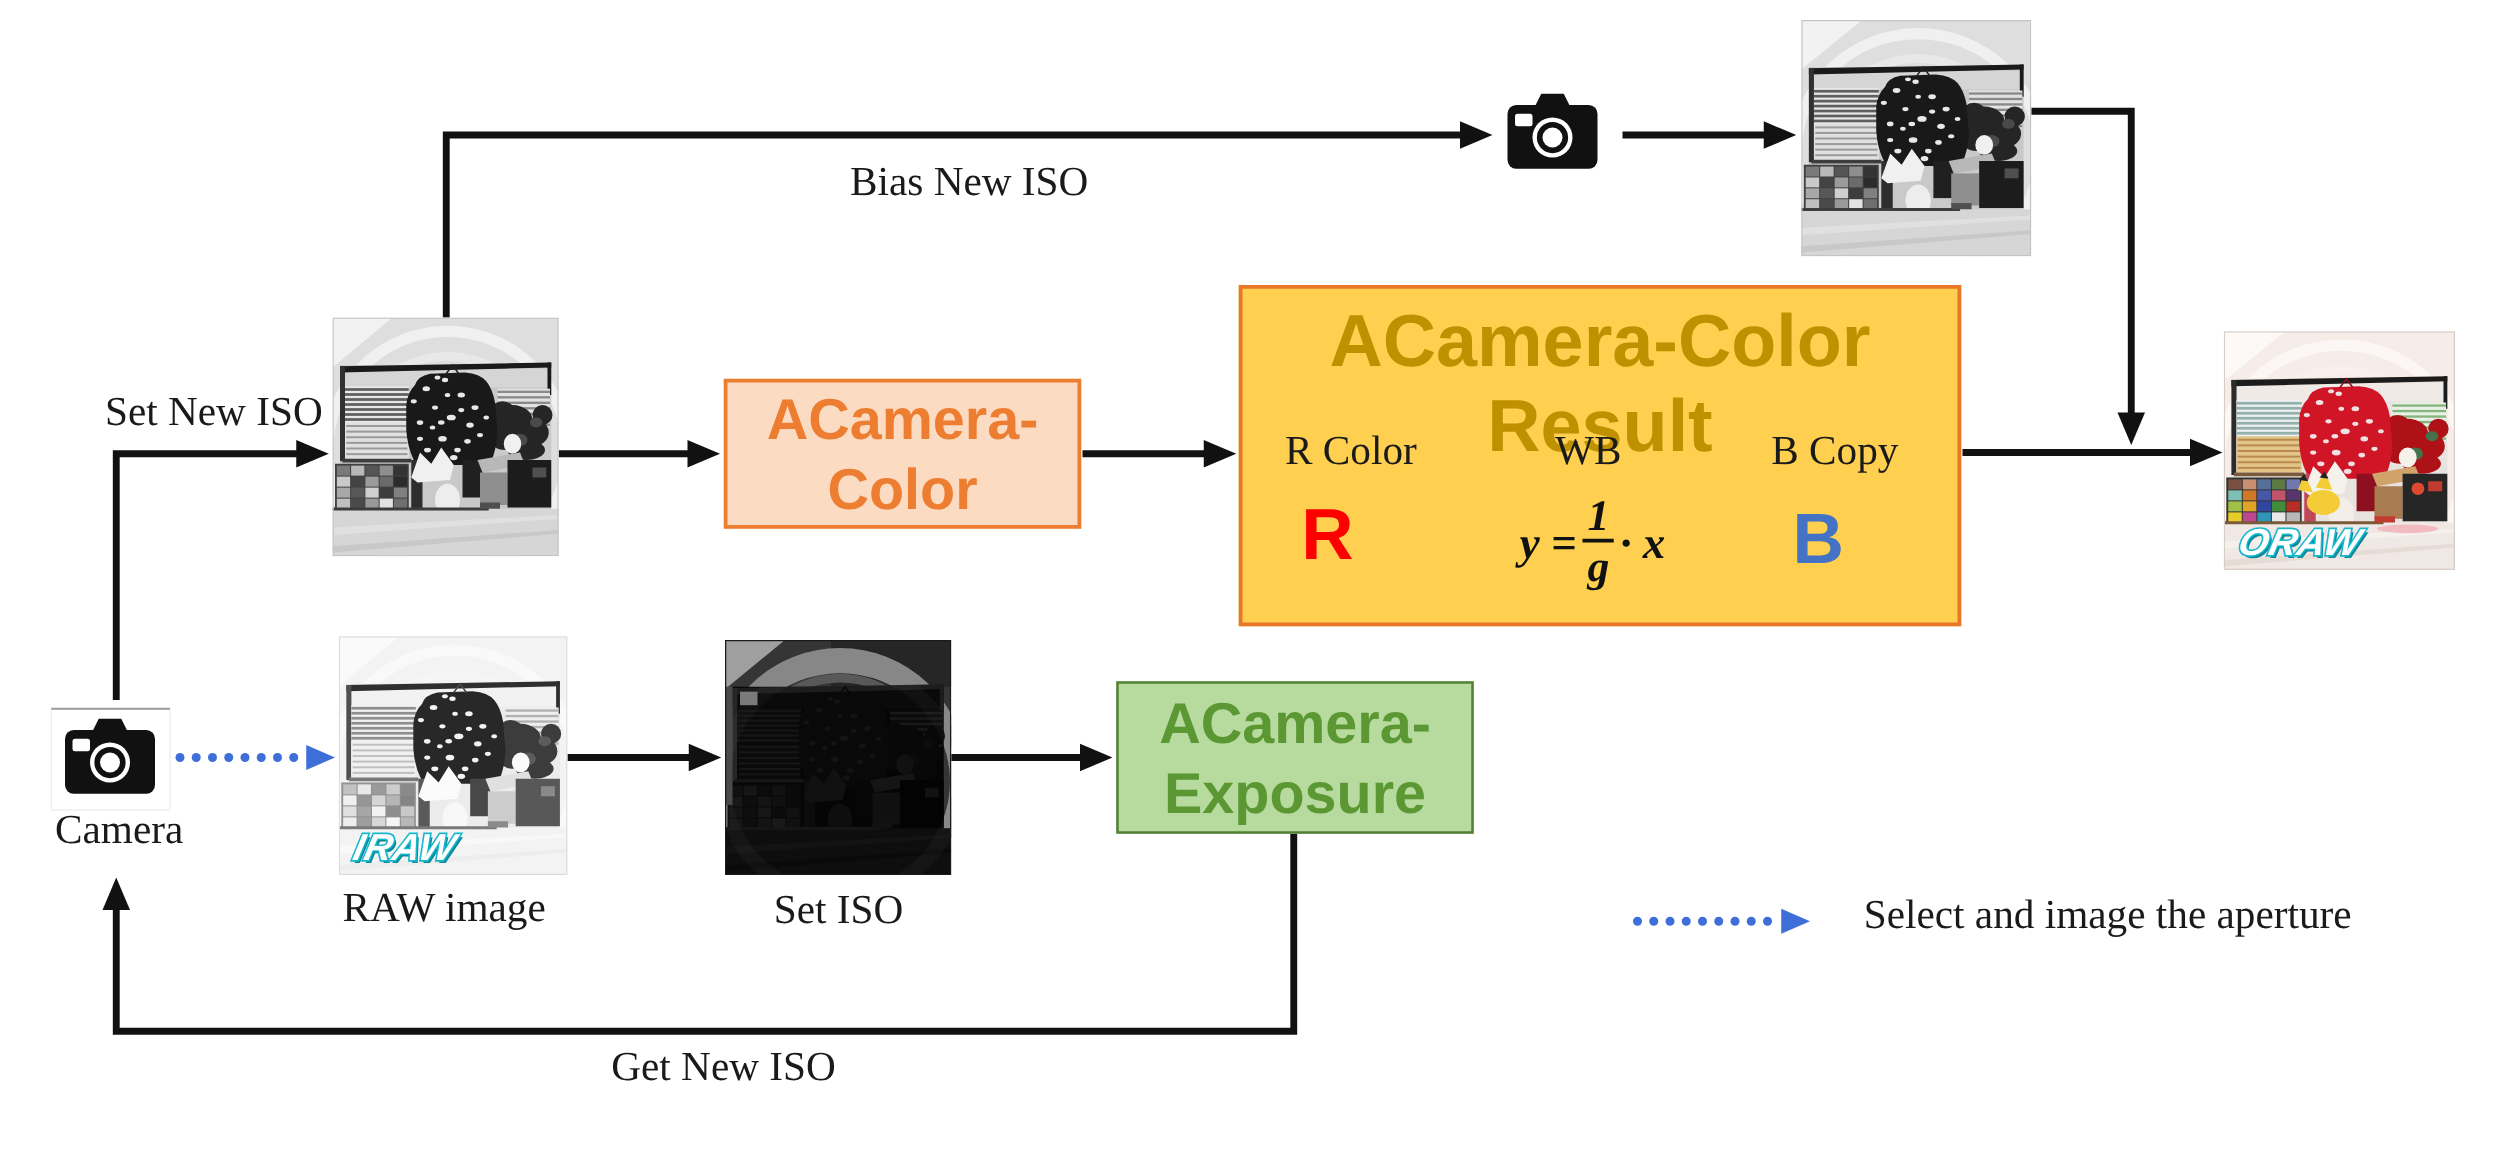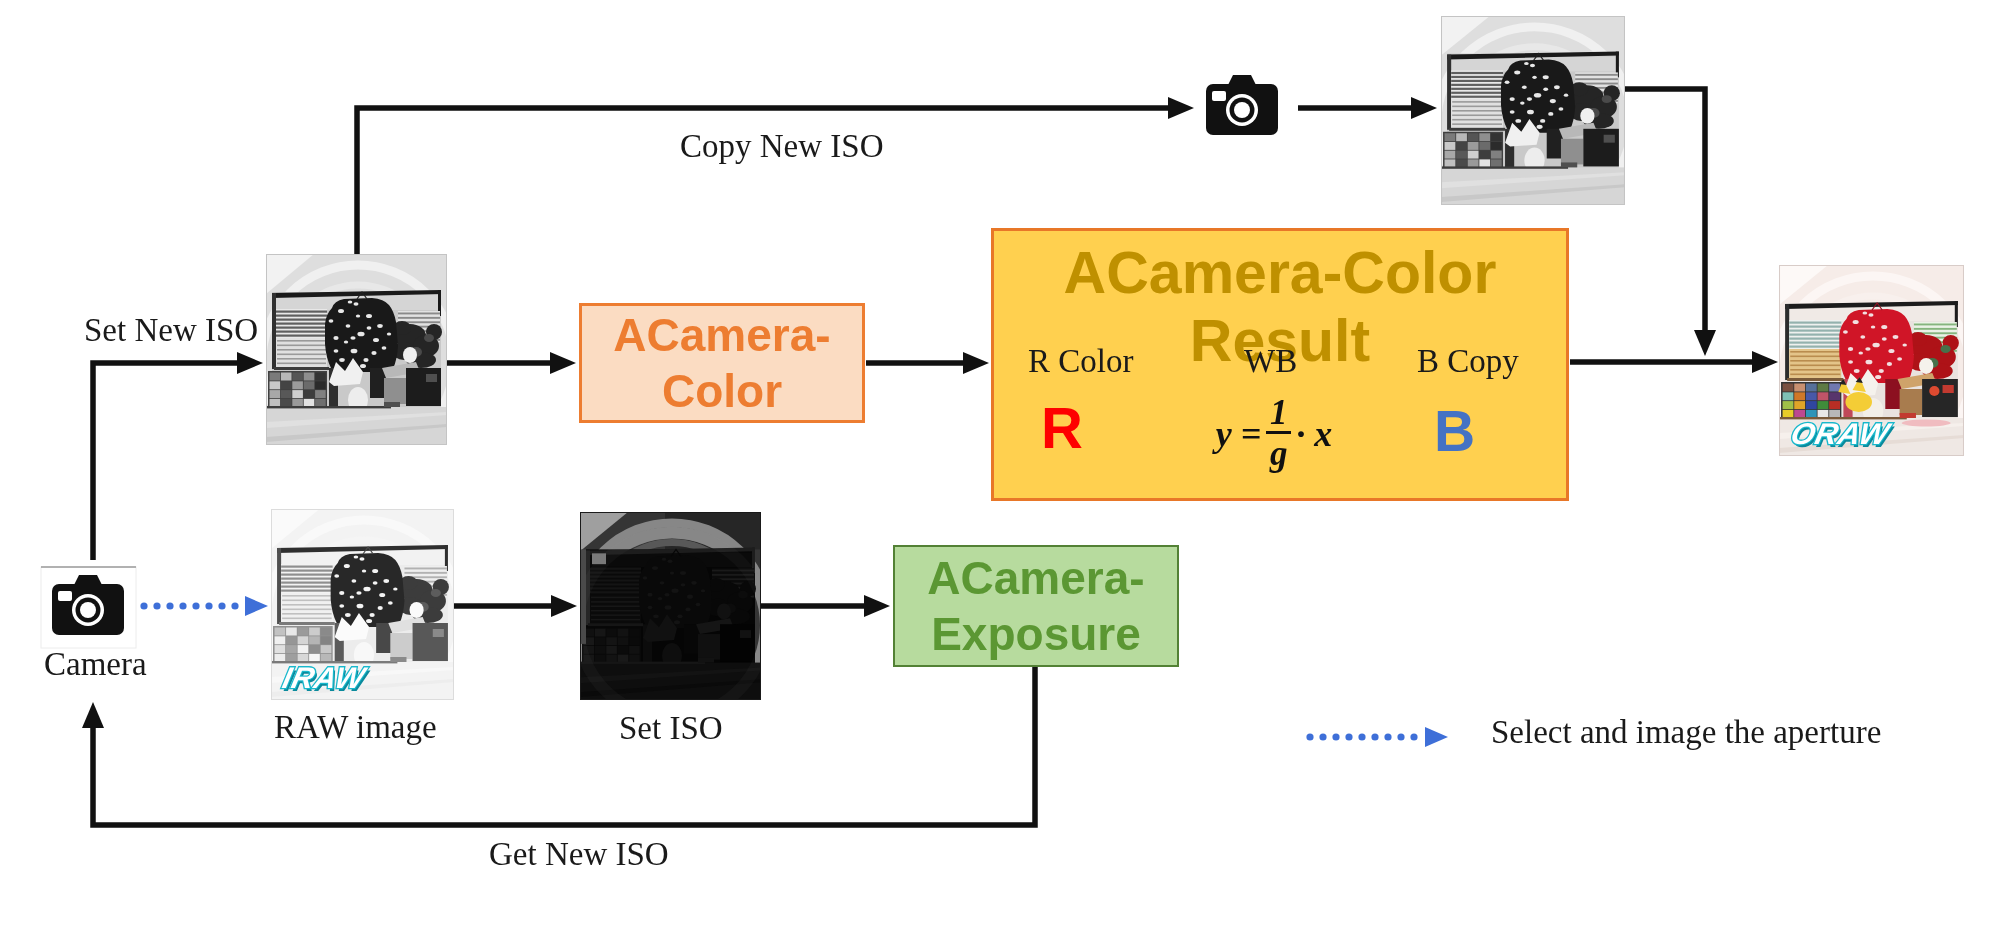--- a/index.html
+++ b/index.html
@@ -621,17 +621,17 @@
     <circle cx="152" cy="126" r="5" fill="#dd4a30"></circle>
     <ellipse cx="144" cy="158" rx="24" ry="3.5" fill="#f0bcc0"></ellipse>
     <g transform="translate(10,179) skewX(-12)">
 <text x="2.5" y="2.5" font-family="Liberation Sans, sans-serif" font-size="30" font-weight="bold" font-style="italic" fill="#0b8a9c" letter-spacing="0.5">ORAW</text>
 <text x="0" y="0" font-family="Liberation Sans, sans-serif" font-size="30" font-weight="bold" font-style="italic" fill="#ffffff" stroke="#17b8cc" stroke-width="2.6" paint-order="stroke" letter-spacing="0.5">ORAW</text>
 </g>
     <rect x="0.5" y="0.5" width="180" height="190" fill="none" stroke="#d8ccc8" stroke-width="1"></rect>
   </svg>
 
 <div class="ser" style="left:84px;top:314px">Set New ISO</div>
-<div class="ser" style="left:680px;top:130px">Copy New ISO</div>
+<div class="ser" style="left:680px;top:130px">Bias New ISO</div>
 <div class="ser" style="left:44px;top:648px">Camera</div>
 <div class="ser" style="left:274px;top:711px">RAW image</div>
 <div class="ser" style="left:619px;top:712px">Set ISO</div>
 <div class="ser" style="left:489px;top:838px">Get New ISO</div>
 <div class="ser" style="left:1491px;top:716px">Select and image the aperture</div>
 </body></html>

